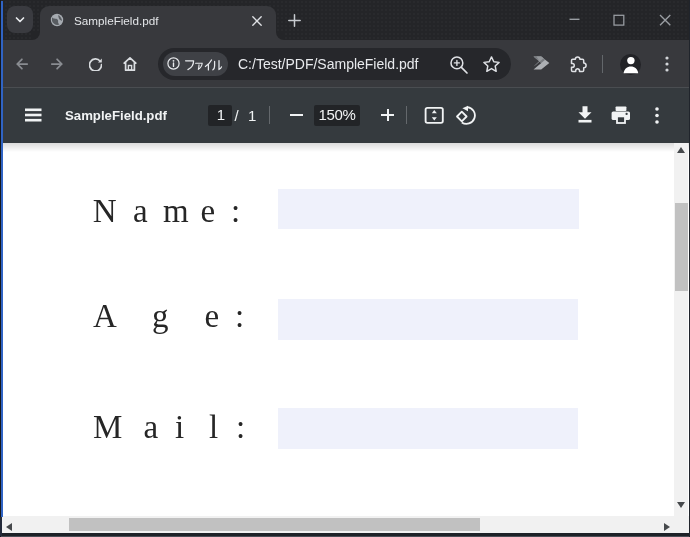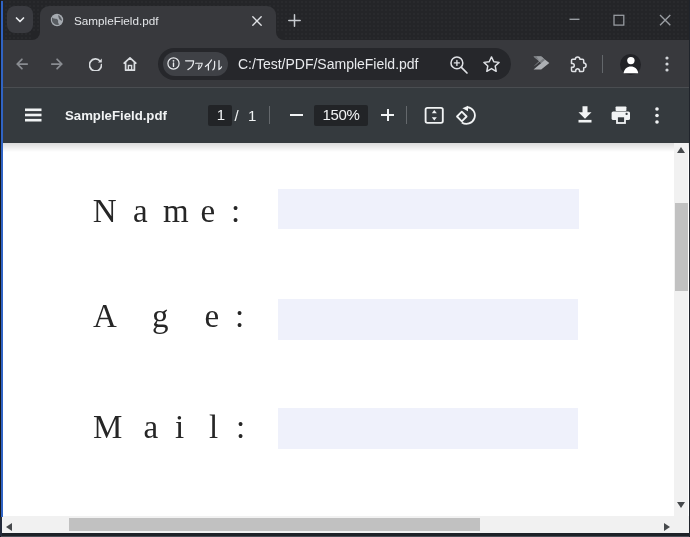--- a/index.html
+++ b/index.html
@@ -127,21 +127,21 @@
 <div class="abs" style="left:65px;top:88px;height:55px;line-height:55px;font-size:13.2px;font-weight:600;color:#f1f3f4;letter-spacing:0;">SampleField.pdf</div>
 
 <div class="abs" style="left:208px;top:105px;width:24px;height:20.5px;background:#222427;border-radius:2px;text-align:center;text-indent:2px;line-height:20.5px;font-size:15px;color:#f1f3f4;">1</div>
 <div class="abs" style="left:234.5px;top:88px;height:55px;line-height:55px;font-size:15px;color:#f1f3f4;">/</div>
 <div class="abs" style="left:248px;top:88px;height:55px;line-height:55px;font-size:15px;color:#f1f3f4;">1</div>
 
 <div class="abs" style="left:269px;top:106px;width:1px;height:18px;background:#64686c;"></div>
 
 <div class="abs" style="left:290.3px;top:114px;width:12.6px;height:2px;background:#f1f3f4;"></div>
 
-<div class="abs" style="left:314px;top:105px;width:54px;height:20.5px;background:#222427;border-radius:2px;text-align:center;line-height:20.5px;font-size:15px;color:#f1f3f4;letter-spacing:-0.3px;">150%</div>
+<div class="abs" style="left:314px;top:105px;width:46px;height:20.5px;background:#222427;border-radius:2px;text-align:center;line-height:20.5px;font-size:15px;color:#f1f3f4;letter-spacing:-0.3px;">150%</div>
 
 <div class="abs" style="left:381.2px;top:114px;width:12.6px;height:2px;background:#f1f3f4;"></div>
 <div class="abs" style="left:386.5px;top:108.7px;width:2px;height:12.6px;background:#f1f3f4;"></div>
 
 <div class="abs" style="left:406px;top:106px;width:1px;height:18px;background:#64686c;"></div>
 
 <svg class="abs" style="left:423.5px;top:105.5px" width="21" height="19" viewBox="0 0 21 19" fill="none">
   <rect x="1.6" y="1.8" width="17.2" height="15" rx="1.8" stroke="#f1f3f4" stroke-width="1.85"></rect>
   <path d="M10.3 4 L12.8 7.3 H7.8 Z" fill="#f1f3f4"></path>
   <path d="M10.3 14.6 L12.8 11.3 H7.8 Z" fill="#f1f3f4"></path>

